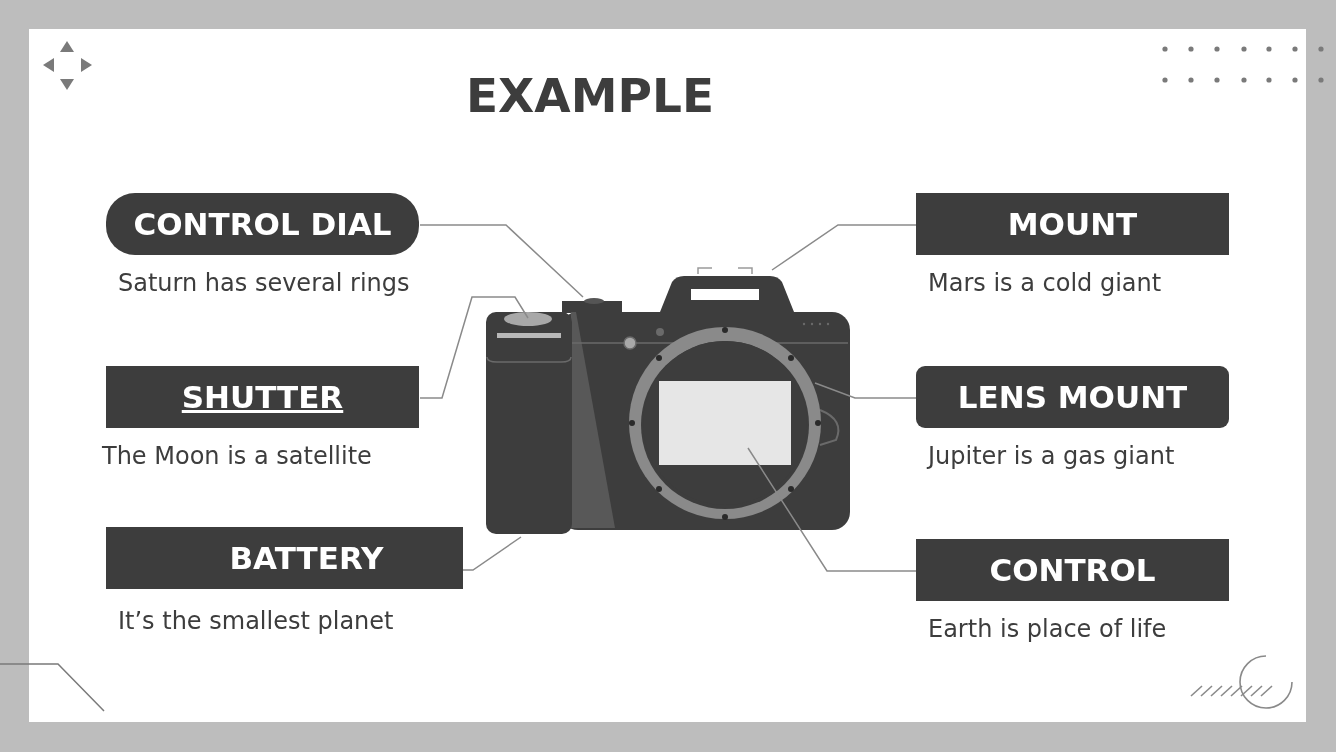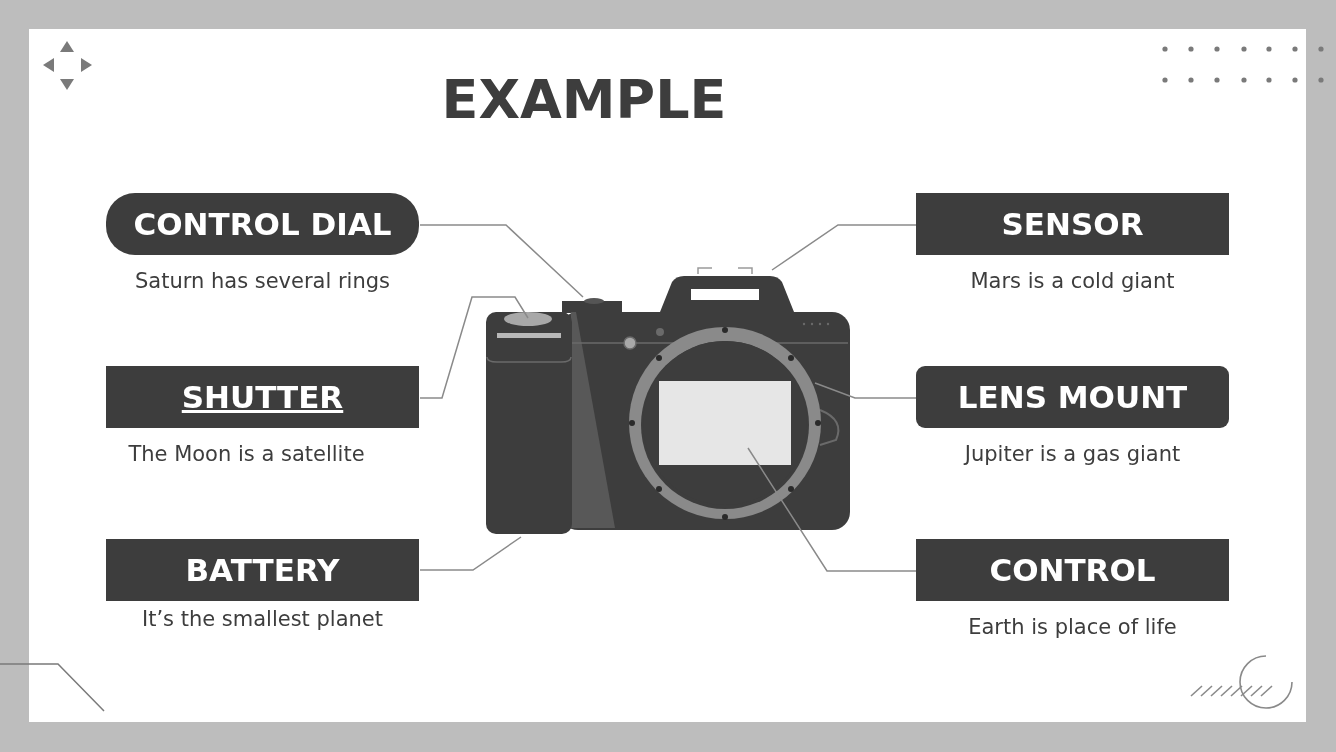--- a/index.html
+++ b/index.html
@@ -1,20 +1,20 @@
 <!DOCTYPE html>
 <html><head>
 <meta charset="utf-8">
 <style>
   html, body { margin:0; padding:0; }
   body { width:1336px; height:752px; background:#bdbdbd; position:relative; overflow:hidden; font-family:"DejaVu Sans", sans-serif; }
   .slide { position:absolute; left:29px; top:29px; width:1277px; height:693px; background:#ffffff; }
-  .title { position:absolute; left:10px; top:68px; width:1148px; text-align:center; font-size:54px; font-weight:bold; color:#3d3d3d; letter-spacing:0px; }
+  .title { position:absolute; left:16px; top:68px; width:1148px; text-align:center; font-size:47px; font-weight:bold; color:#3d3d3d; letter-spacing:0px; }
   .label-box { position:absolute; width:313px; height:62px; background:#3d3d3d; color:#ffffff; font-weight:bold; font-size:31px; display:flex; align-items:center; justify-content:center; }
-  .desc { position:absolute; width:313px; text-align:center; font-size:21px; color:#3d3d3d; }
+  .desc { position:absolute; width:313px; font-size:24px; color:#3d3d3d;margin-left:12px; }
   svg.overlay { position:absolute; left:0; top:0; }
 </style>
 </head>
 <body>
 
 <div class="slide"></div>
 
 <svg class="overlay" width="1336" height="752" viewBox="0 0 1336 752">
 
   <g fill="#7a7a7a">
@@ -116,23 +116,23 @@
 </svg>
 
 <div class="title">EXAMPLE</div>
 
 <div class="label-box" style="left:106px; top:193px;border-radius:29px;">CONTROL DIAL</div>
 <div class="desc" style="left:106px; top:269px;">Saturn has several rings</div>
 
 <div class="label-box" style="left:106px; top:366px;text-decoration:underline;">SHUTTER</div>
 <div class="desc" style="left:90px; top:442px;">The Moon is a satellite</div>
 
-<div class="label-box" style="left:106px; top:539px;">BATTERY</div>
+<div class="label-box" style="left:106px; top:527px;padding-left:44px;">BATTERY</div>
 <div class="desc" style="left:106px; top:607px;">It’s the smallest planet</div>
 
-<div class="label-box" style="left:916px; top:193px;">SENSOR</div>
+<div class="label-box" style="left:916px; top:193px;">MOUNT</div>
 <div class="desc" style="left:916px; top:269px;">Mars is a cold giant</div>
 
 <div class="label-box" style="left:916px; top:366px;border-radius:9px;">LENS MOUNT</div>
 <div class="desc" style="left:916px; top:442px;">Jupiter is a gas giant</div>
 
 <div class="label-box" style="left:916px; top:539px;">CONTROL</div>
 <div class="desc" style="left:916px; top:615px;">Earth is place of life</div>
 
 </body></html>

